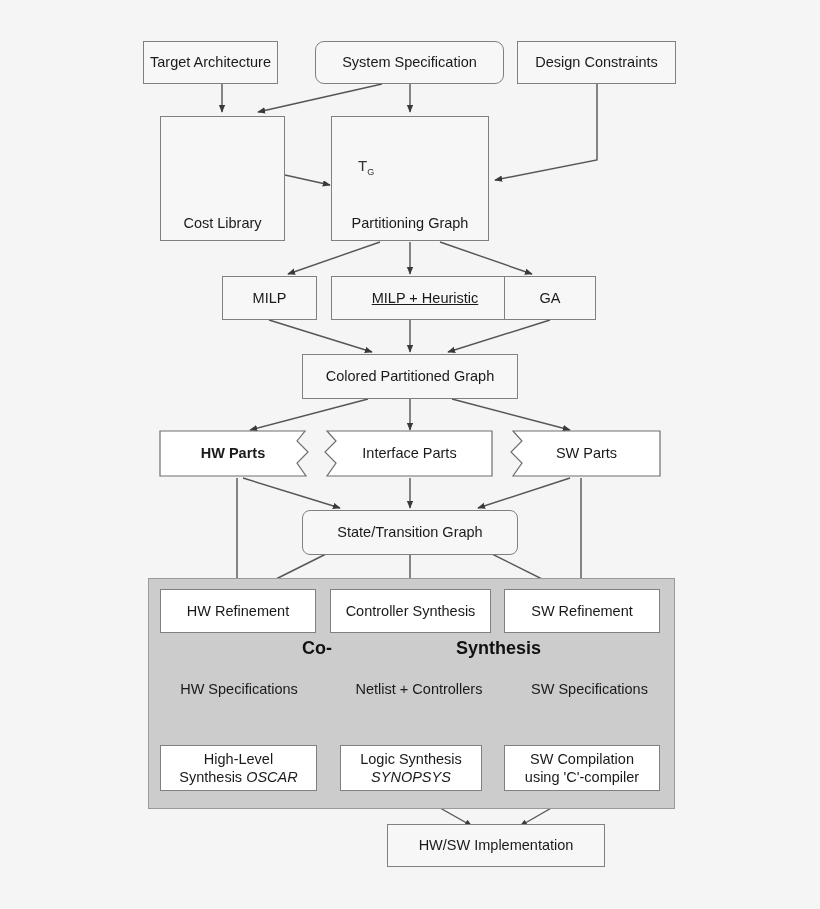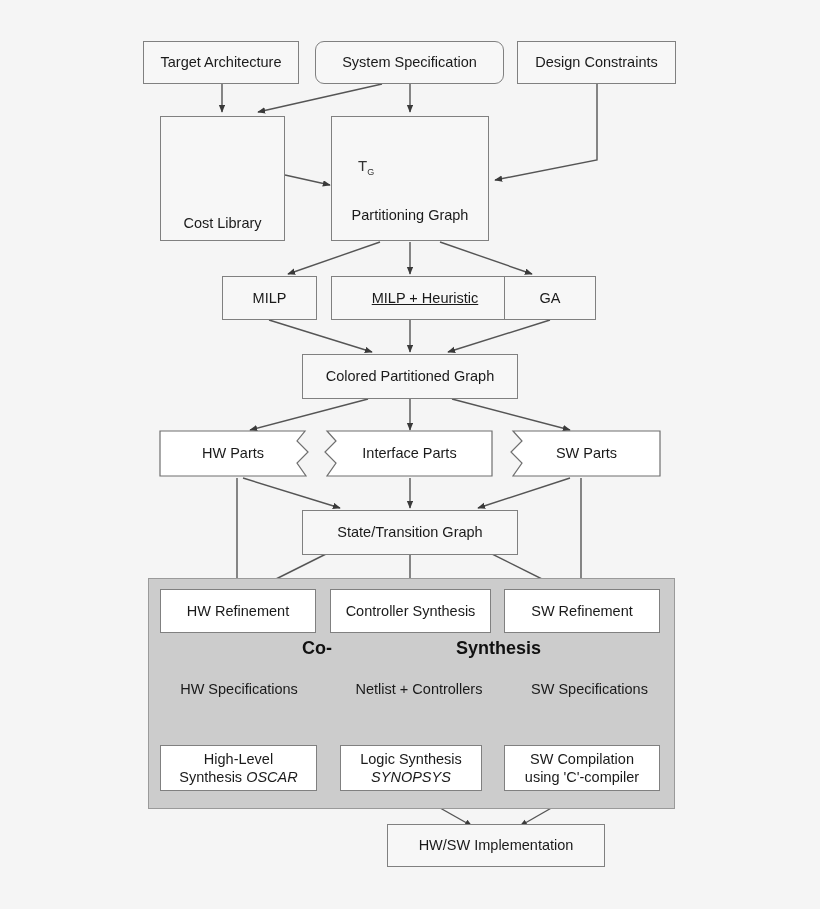--- a/index.html
+++ b/index.html
@@ -188,65 +188,65 @@
       <path d="M327,431 L492,431 L492,476 L327,476 L336,463 L325,452 L336,441 Z"></path>
       <path d="M513,431 L660,431 L660,476 L513,476 L522,463 L511,452 L522,441 Z"></path>
     </g>
     <g fill="#ffffff" stroke="#6f6f6f" stroke-width="1.2">
       <path d="M160,668 L320,668 L311,679 L322,690 L311,701 L320,710 L160,710 Z"></path>
       <path d="M330,668 L508,668 L508,710 L330,710 L339,701 L328,690 L339,679 Z"></path>
       <path d="M519,668 L660,668 L660,710 L519,710 L528,701 L517,690 L528,679 Z"></path>
     </g>
   </svg>
 
-  <div class="node" style="left:143px;top:41px;width:156px;height:43px;">
+  <div class="node" style="left:143px;top:41px;width:135px;height:43px;">
     <span>Target Architecture</span>
   </div>
   <div class="node" style="left:315px;top:41px;width:189px;height:43px;border-radius:9px;">
     <span>System Specification</span>
   </div>
   <div class="node" style="left:517px;top:41px;width:159px;height:43px;">
     <span>Design Constraints</span>
   </div>
 
   <div class="node" style="left:160px;top:116px;width:125px;height:125px;align-items:flex-end;padding-bottom:8px;">
     <span>Cost Library</span>
   </div>
-  <div class="node" style="left:331px;top:116px;width:158px;height:125px;align-items:flex-end;padding-bottom:16px;">
+  <div class="node" style="left:331px;top:116px;width:158px;height:125px;align-items:flex-end;padding-bottom:8px;">
     <span>Partitioning Graph</span>
   </div>
   <div class="tg-label" style="left:358px;top:157px;">
     <span>T</span><sub>G</sub>
   </div>
 
   <div class="node" style="left:222px;top:276px;width:95px;height:44px;">
     <span>MILP</span>
   </div>
   <div class="node" style="left:331px;top:276px;width:188px;height:44px;text-decoration:underline;">
     <span>MILP + Heuristic</span>
   </div>
   <div class="node" style="left:504px;top:276px;width:92px;height:44px;">
     <span>GA</span>
   </div>
 
   <div class="node" style="left:302px;top:354px;width:216px;height:45px;">
     <span>Colored Partitioned Graph</span>
   </div>
 
-  <div class="node jag" style="left:160px;top:431px;width:146px;height:45px;">
+  <div class="node jag" style="left:160px;top:431px;width:146px;height:45px;font-weight:bold;">
     <span class="jag-label">HW Parts</span>
   </div>
   <div class="node jag" style="left:327px;top:431px;width:165px;height:45px;">
     <span class="jag-label">Interface Parts</span>
   </div>
   <div class="node jag" style="left:513px;top:431px;width:147px;height:45px;">
     <span class="jag-label">SW Parts</span>
   </div>
 
-  <div class="node" style="left:302px;top:510px;width:216px;height:45px;">
+  <div class="node" style="left:302px;top:510px;width:216px;height:45px;border-radius:8px;">
     <span>State/Transition Graph</span>
   </div>
 
   <div class="band-label" style="left:302px;top:638px;">
     <span>Co-</span>
   </div>
   <div class="band-label" style="left:456px;top:638px;">
     <span>Synthesis</span>
   </div>
 

